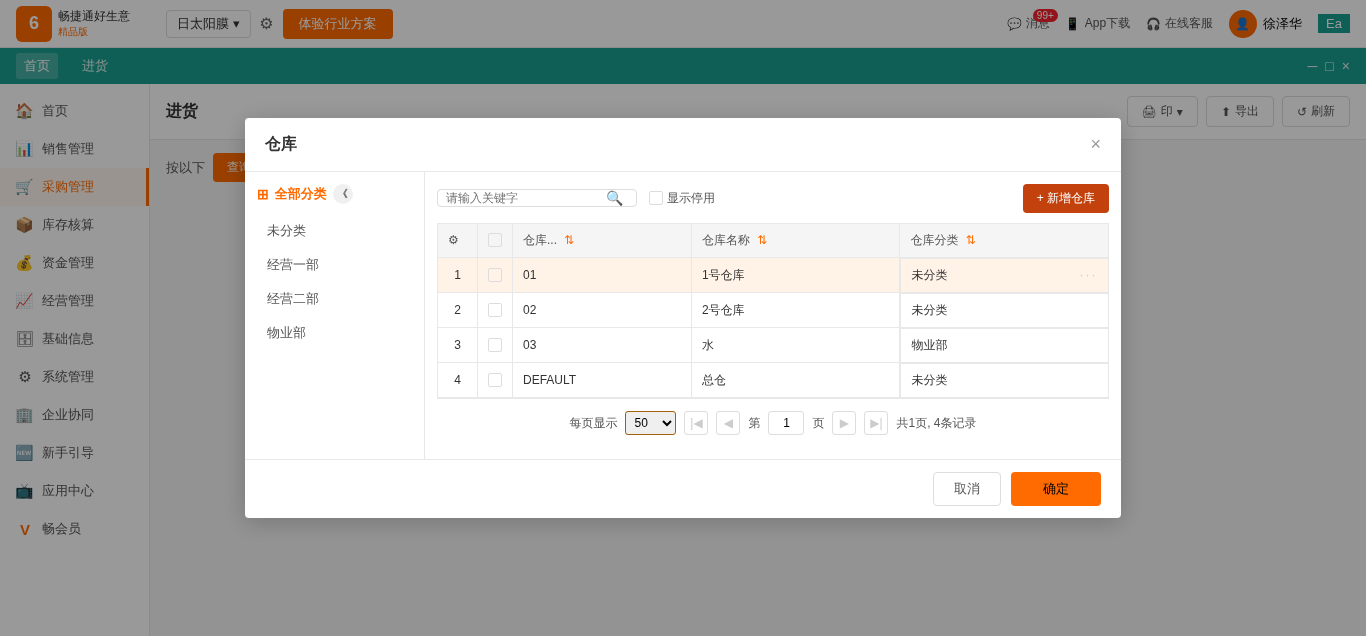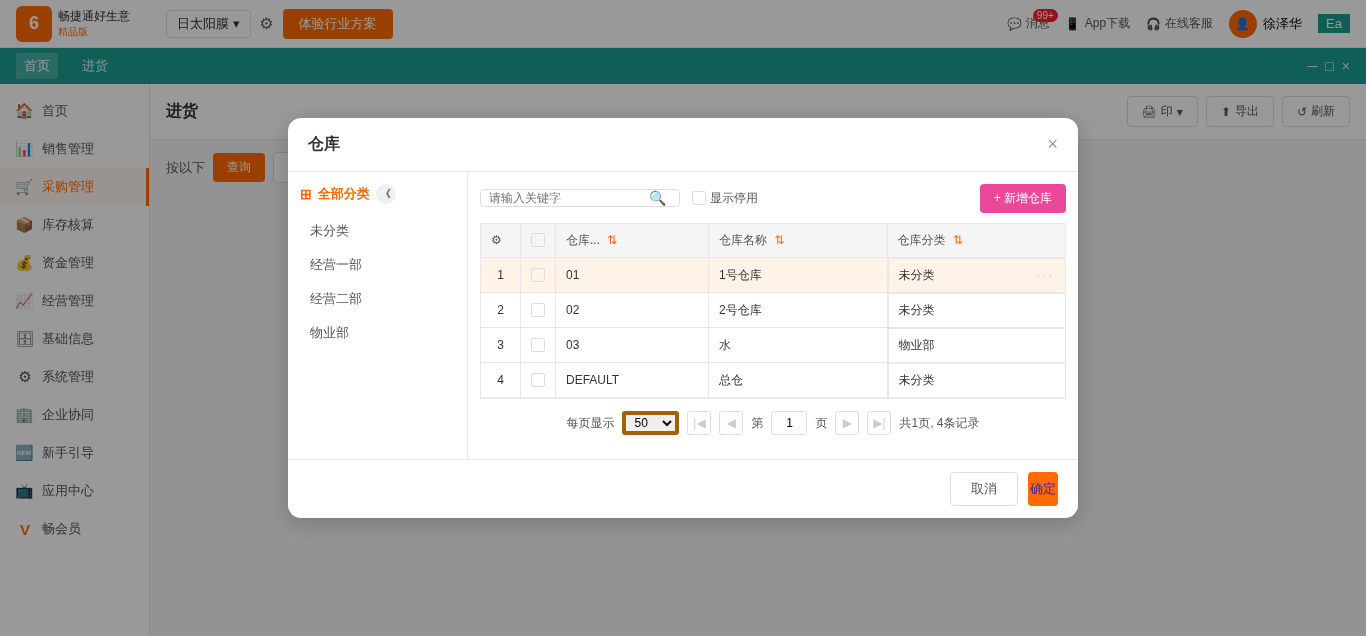--- a/index.html
+++ b/index.html
@@ -43,63 +43,63 @@
     .toolbar { display: flex; align-items: center; gap: 8px; }
     .btn-primary { background: #ff6b00; color: #fff; border: none; border-radius: 4px; padding: 6px 14px; cursor: pointer; font-size: 12px; }
     .btn-default { background: #fff; color: #555; border: 1px solid #ddd; border-radius: 4px; padding: 6px 14px; cursor: pointer; font-size: 12px; display: flex; align-items: center; gap: 4px; }
     .content-body { padding: 12px 16px; }
     .filter-row { display: flex; align-items: center; gap: 8px; margin-bottom: 12px; font-size: 13px; color: #555; }
 
     
     .overlay { position: fixed; top: 0; left: 0; width: 1366px; height: 636px; background: rgba(0,0,0,0.4); z-index: 100; display: flex; align-items: center; justify-content: center; }
 
     
-    .modal { background: #fff; border-radius: 13px; width: 790px; max-height: 560px; display: flex; flex-direction: column; box-shadow: 0 4px 24px rgba(0,0,0,0.2); }
+    .modal { background: #fff; border-radius: 4px; width: 876px; max-height: 560px; display: flex; flex-direction: column; box-shadow: 0 4px 24px rgba(0,0,0,0.2); }
     .modal-header { padding: 16px 20px; border-bottom: 1px solid #e8e8e8; display: flex; align-items: center; justify-content: space-between; }
     .modal-title { font-size: 16px; font-weight: bold; color: #333; }
     .modal-close { background: none; border: none; font-size: 18px; cursor: pointer; color: #999; }
     .modal-body { display: flex; flex: 1; overflow: hidden; }
 
     
     .category-panel { width: 180px; border-right: 1px solid #e8e8e8; padding: 12px; }
     .category-header { display: flex; align-items: center; gap: 6px; color: #ff6b00; font-weight: bold; font-size: 13px; margin-bottom: 10px; }
     .category-collapse { width: 20px; height: 20px; background: #f0f0f0; border-radius: 50%; display: flex; align-items: center; justify-content: center; cursor: pointer; font-size: 10px; color: #666; }
     .category-item { padding: 8px 10px; color: #555; cursor: pointer; font-size: 13px; border-radius: 3px; }
 
     
     .table-panel { flex: 1; display: flex; flex-direction: column; padding: 12px; }
     .table-toolbar { display: flex; align-items: center; justify-content: space-between; margin-bottom: 10px; }
     .search-box { display: flex; align-items: center; border: 1px solid #ddd; border-radius: 4px; padding: 0 8px; width: 200px; }
     .search-box input { border: none; outline: none; font-size: 12px; width: 160px; color: #555; }
     .search-icon { color: #999; font-size: 14px; }
     .show-disabled { display: flex; align-items: center; gap: 4px; font-size: 12px; color: #555; }
     .checkbox { width: 14px; height: 14px; border: 1px solid #ddd; border-radius: 2px; }
-    .btn-add { background: #ec4899; color: #fff; border: none; border-radius: 4px; padding: 6px 14px; cursor: pointer; font-size: 12px; white-space: nowrap; }
+    .btn-add { background: #c2410c; color: #fff; border: none; border-radius: 4px; padding: 6px 14px; cursor: pointer; font-size: 12px; white-space: nowrap; }
 
     
     .data-table { width: 100%; border-collapse: collapse; font-size: 12px; }
     .data-table th { background: #f5f5f5; border: 1px solid #e8e8e8; padding: 8px 10px; text-align: left; color: #555; font-weight: normal; white-space: nowrap; }
     .data-table td { border: 1px solid #e8e8e8; padding: 8px 10px; color: #333; }
     .data-table tr.highlighted { background: #fff3e8; }
     .th-settings { width: 40px; text-align: center; }
     .th-checkbox { width: 30px; text-align: center; }
     .col-center { text-align: center; }
     .sort-icon { color: #ff6b00; margin-left: 4px; }
 
     
     .pagination { display: flex; align-items: center; justify-content: center; gap: 8px; padding: 12px 0; font-size: 12px; color: #555; border-top: 1px solid #e8e8e8; margin-top: auto; }
     .pagination-btn { width: 24px; height: 24px; display: flex; align-items: center; justify-content: center; border: 1px solid #ddd; border-radius: 3px; cursor: pointer; color: #666; background: #fff; font-size: 12px; }
     .pagination-btn.disabled { color: #ccc; cursor: not-allowed; }
     .page-input { width: 36px; height: 24px; border: 1px solid #ddd; border-radius: 3px; text-align: center; font-size: 12px; }
-    .per-page-select { height: 24px; border: 4px solid #a16207; border-radius: 3px; font-size: 12px; padding: 0 4px; }
+    .per-page-select { height: 24px; border: 1px solid #a16207; border-radius: 3px; font-size: 12px; padding: 0 4px; }
 
     
     .modal-footer { padding: 12px 20px; border-top: 1px solid #e8e8e8; display: flex; justify-content: flex-end; gap: 10px; }
     .btn-cancel { background: #fff; color: #555; border: 1px solid #ddd; border-radius: 4px; padding: 7px 20px; cursor: pointer; font-size: 13px; }
-    .btn-confirm { background: #ff6b00; color: #4c1d95; border: none; border-radius: 4px; padding: 7px 2px; cursor: pointer; font-size: 13px; }
+    .btn-confirm { background: #ff6b00; color: #000000; border: none; border-radius: 4px; padding: 7px 32px; cursor: pointer; font-size: 13px; }
 
     
     .ea-badge { background: #1a9e8f; color: #fff; border-radius: 0; padding: 2px 8px; font-size: 13px; cursor: pointer; }
   </style>
 </head>
 <body>
 
 <div class="topbar">
   <div class="topbar-logo">
     <div class="logo-icon">

